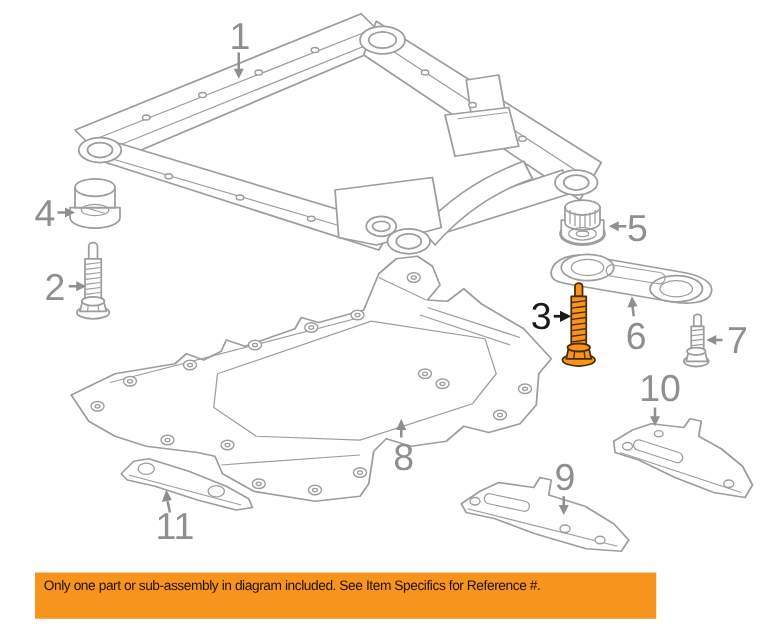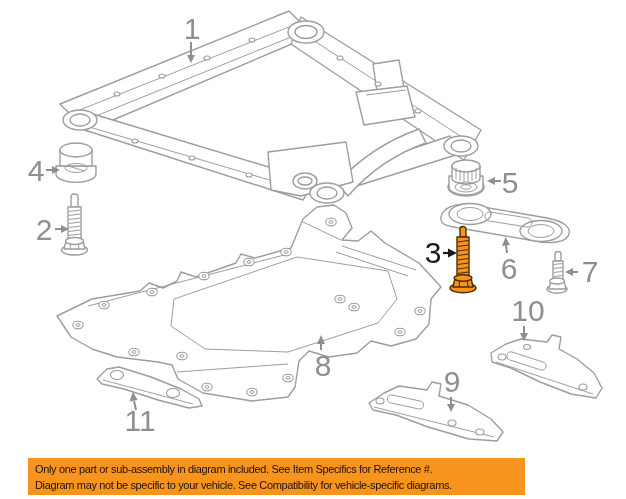--- a/index.html
+++ b/index.html
@@ -262,16 +262,15 @@
   </g>
   <g>
     <text class="callout" x="140" y="431" text-anchor="middle">11</text>
     <path class="aline" d="M136,410 L134,401"></path>
     <polygon class="ahead" points="129.5,401.5 137.5,400 133,391.5"></polygon>
   </g>
 </svg>
 
   <div class="banner">
     <div>Only one part or sub-assembly in diagram included. See Item Specifics for Reference #.</div>
-    <div>Diagram may not be specific to your vehicle. See Compatibility for vehicle-specific diagrams.</div>
   </div>
 
 </div>
 
 </body></html>

